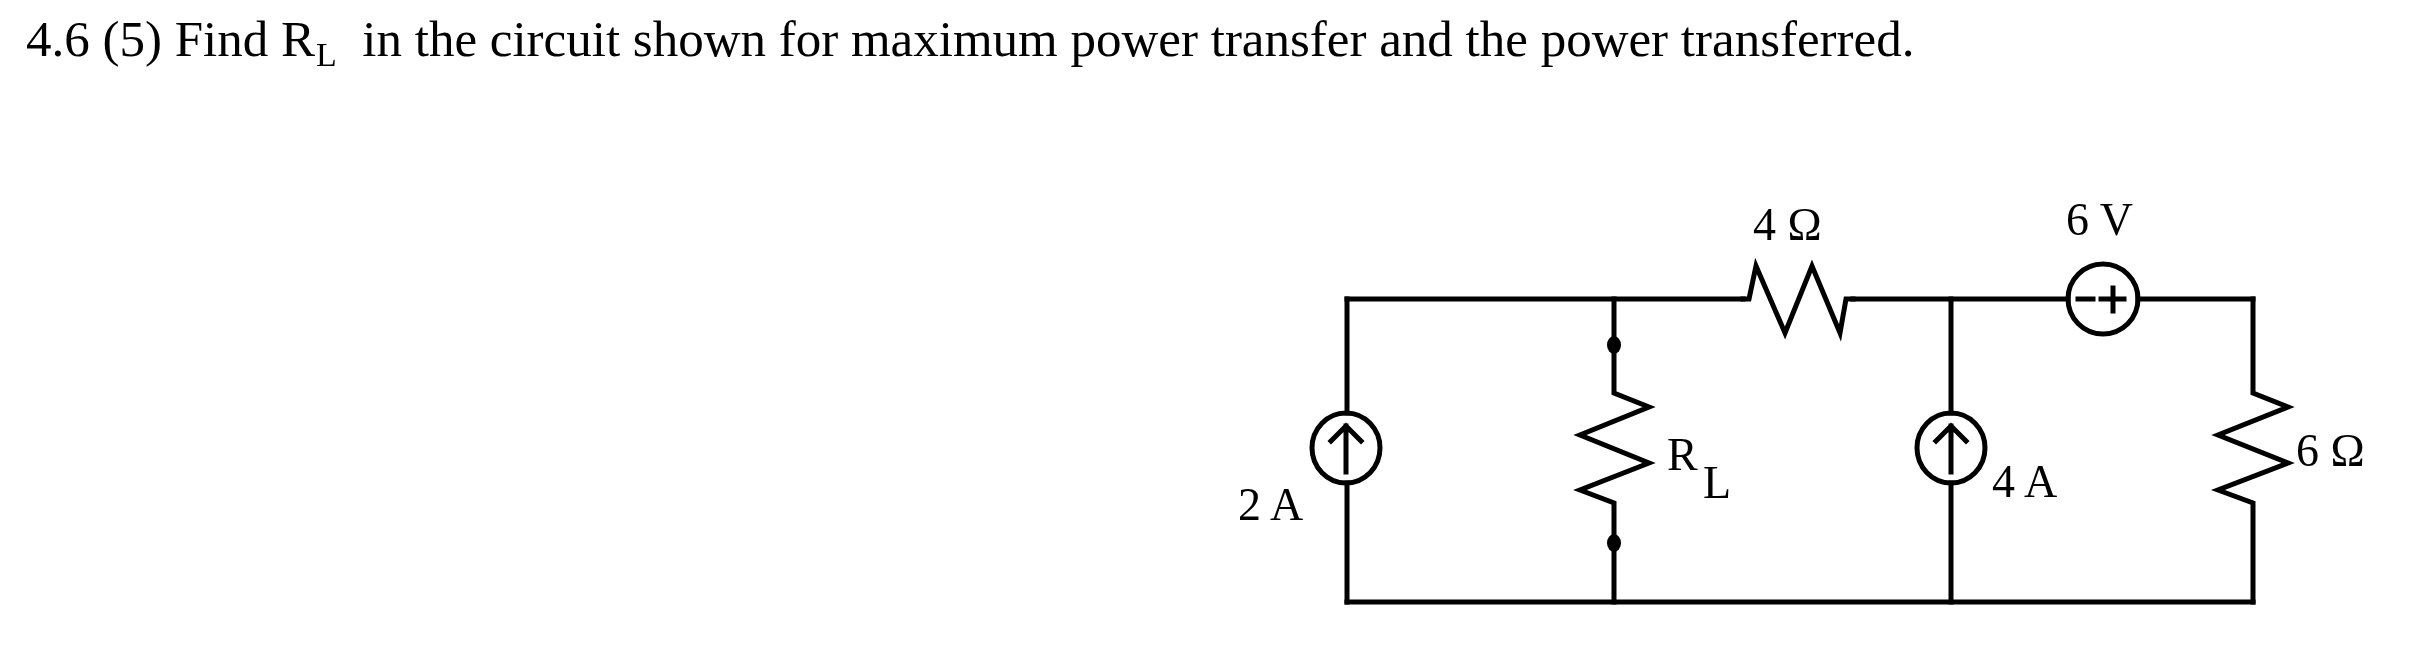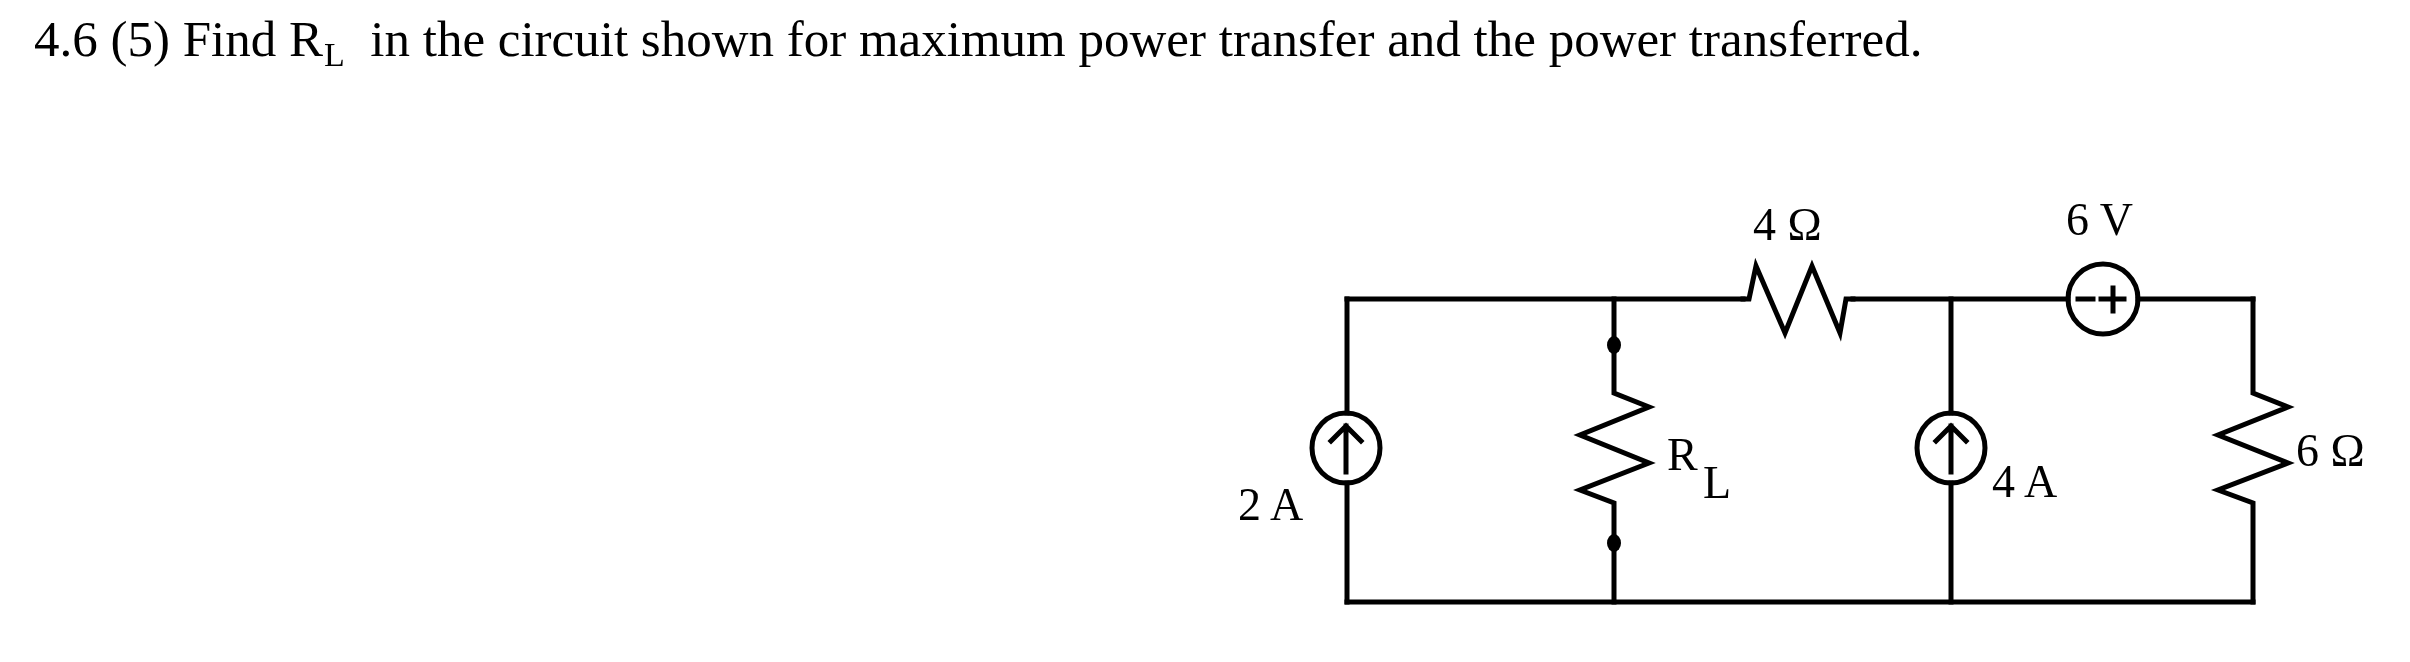--- a/index.html
+++ b/index.html
@@ -1,18 +1,18 @@
 <!DOCTYPE html>
 <html><head>
 <meta charset="utf-8">
 <style>
   html, body { margin: 0; padding: 0; background: #ffffff; }
   body { width: 2410px; height: 662px; position: relative; overflow: hidden;
          font-family: "Liberation Serif", "DejaVu Serif", serif; color: #000; }
-  .title { position: absolute; left: 34px; top: 14px; font-size: 51px; white-space: nowrap; line-height: 1; text-align: right; }
+  .title { position: absolute; left: 26px; top: 14px; font-size: 51px; white-space: nowrap; line-height: 1; text-align: right; }
   .title .sub { font-size: 34px; position: relative; top: 10px; margin-left: 1px; }
   svg.circuit { position: absolute; left: 0; top: 0; }
   svg text { font-family: "Liberation Serif", "DejaVu Serif", serif; fill: #000; }
 </style>
 </head>
 <body>
 
 <div class="title">
   <span>4.6</span>
   <span>(5)</span>

